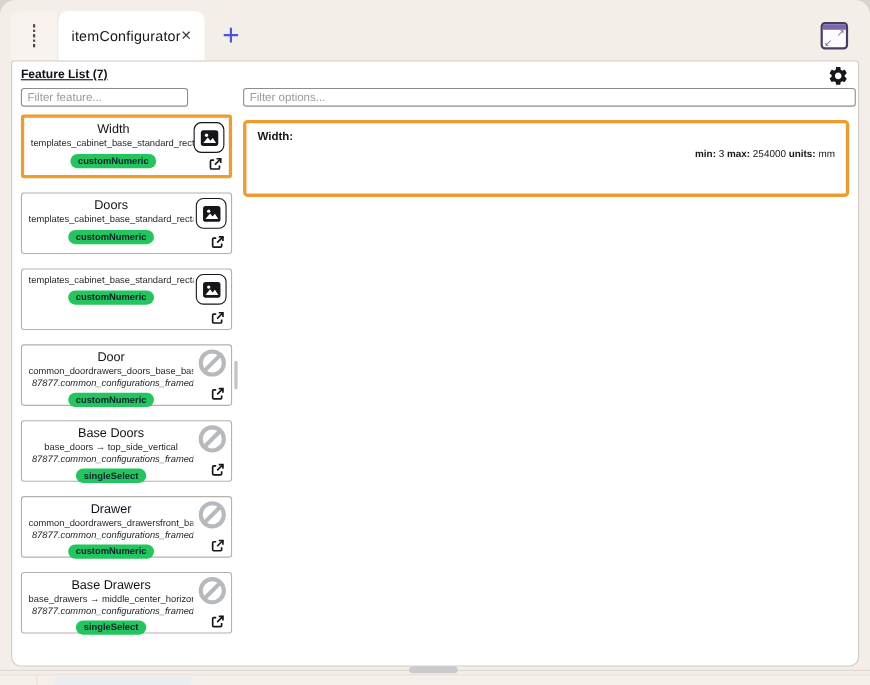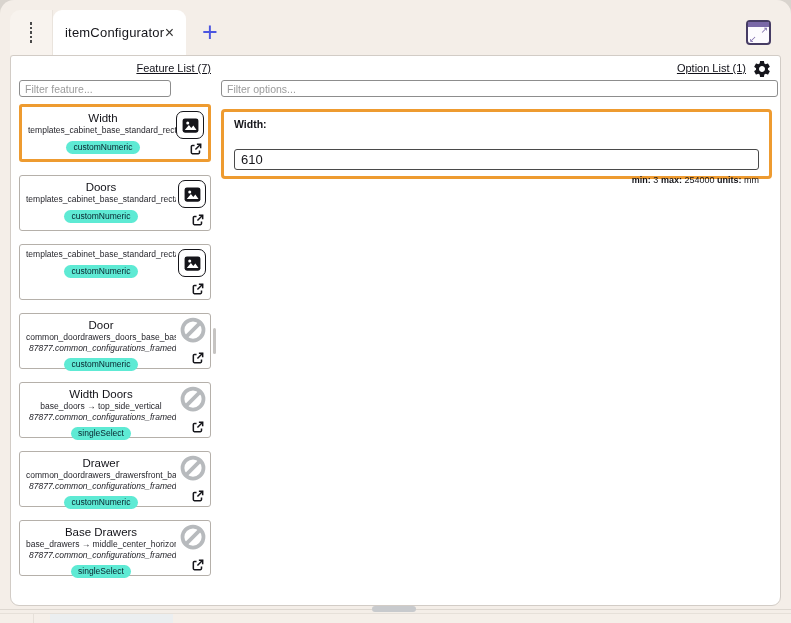--- a/index.html
+++ b/index.html
@@ -23,53 +23,53 @@
 
   
   .win-icon{position:absolute;right:20px;top:20px;width:25px;height:25px;border:2px solid #463c64;border-radius:4px;background:#fdfbff;box-sizing:border-box;cursor:pointer;}
   .win-icon .bar{position:absolute;left:0;right:0;top:0;height:4.5px;background:#7a68a8;border-radius:1px 1px 0 0;}
   .win-icon .a1{position:absolute;right:1px;top:3px;font-size:9px;color:#7a68a8;}
   .win-icon .a2{position:absolute;left:1px;bottom:-1px;font-size:9px;color:#7a68a8;}
 
   
   .panel{position:absolute;left:10px;top:55px;width:771px;height:551px;background:#fff;
     border:1px solid #d2ccc6;border-radius:3px 3px 9px 9px;box-sizing:border-box;}
-  .hdr{position:absolute;top:6px;font-size:11px;font-weight:normal;text-decoration:underline;color:#101018;text-align:right;}
+  .hdr{position:absolute;top:6px;font-size:11px;font-weight:bold;text-decoration:underline;color:#101018;text-align:left;}
   .hdr-left{left:8px;width:192px;}
   .hdr-right{left:210px;right:34px;}
   .gear{position:absolute;right:8px;top:3px;width:20px;height:20px;cursor:pointer;}
 
   .filter-input{position:absolute;top:24px;height:17px;border:1px solid #8d8d8d;border-radius:3px;
     font-size:10.5px;padding:0 5px;box-sizing:border-box;font-family:"Liberation Sans",sans-serif;color:#222;}
   .filter-input::placeholder{color:#9b9b9b;}
   .fi-left{left:8px;width:152px;}
   .fi-right{left:210px;width:557px;}
 
   
   .feature-col{position:absolute;left:8px;top:48px;width:192px;display:flex;flex-direction:column;gap:13px;text-align:center;}
   .feature-card{position:relative;background:#fff;border:1px solid #b5b0aa;border-radius:3px;height:56px;
     padding:4px 6px;box-sizing:border-box;cursor:pointer;}
   .feature-card.selected{border:3px solid #ee9b30;height:58px;}
   .fc-text{width:150px;overflow:hidden;}
   .fc-title{font-size:11.5px;color:#121218;line-height:14px;}
   .fc-sub{font-size:8.5px;color:#26262c;line-height:10.5px;white-space:nowrap;overflow:hidden;}
   .fc-path{display:flex;align-items:center;gap:3px;font-size:8.5px;font-style:italic;color:#26262c;line-height:10.5px;white-space:nowrap;overflow:hidden;}
-  .fc-badge{display:inline-block;background:#5eead4;border-radius:8px;padding:1px 7px 2px;font-size:8.5px;font-weight:normal;color:#07222c;margin-top:3px;}
+  .fc-badge{display:inline-block;background:#22c55e;border-radius:8px;padding:1px 7px 2px;font-size:8.5px;font-weight:bold;color:#07222c;margin-top:3px;}
   .fc-imgbtn{position:absolute;top:4px;right:4px;width:26px;height:26px;border:1.5px solid #15151a;border-radius:7px;
     display:flex;align-items:center;justify-content:center;background:#fff;cursor:pointer;}
   .fc-noimg{position:absolute;top:1px;right:2px;cursor:default;}
   .fc-ext{position:absolute;bottom:3px;right:5px;width:14px;height:14px;cursor:pointer;}
 
   
   .v-thumb{position:absolute;left:202px;top:272px;width:3px;height:26px;background:#c6c4c2;border-radius:2px;}
 
   
   .option-card{position:absolute;left:210px;top:53px;width:551px;height:70px;border:3px solid #ee9b30;border-radius:4px;
     box-sizing:border-box;padding:6px 10px;background:#fff;}
-  .opt-label{font-size:10.5px;font-weight:bold;color:#15151a;margin-bottom:19px;}
+  .opt-label{font-size:10.5px;font-weight:bold;color:#15151a;margin-bottom:3px;}
   .opt-input{width:100%;height:21px;border:1px solid #4a4a4a;border-radius:3px;font-size:13px;padding:0 6px;
     box-sizing:border-box;font-family:"Liberation Sans",sans-serif;color:#15151a;}
   .opt-constraints{text-align:right;font-size:9px;color:#15151a;margin-top:5px;}
   .opt-constraints b{font-weight:bold;}
 
   
   .bottom-line{position:absolute;left:0;right:0;top:609px;height:1px;background:#ddd7d0;}
   .h-thumb{position:absolute;left:372px;top:606px;width:44px;height:6px;background:#c8cacd;border-radius:3px;cursor:grab;}
   .bottom-strip{position:absolute;left:0;right:0;top:613px;height:10px;background:#f5efe9;border-top:1px solid #e6e0d9;}
   .bottom-seg-line{position:absolute;left:33px;top:614px;width:1px;height:9px;background:#e6e0d9;}
@@ -101,21 +101,20 @@
 
   <div class="win-icon">
     <span class="bar"></span>
     <span class="a1">↗</span>
     <span class="a2">↙</span>
   </div>
 
   <div class="panel">
 
     <div class="hdr hdr-left">Feature List (7)</div>
-    <div class="hdr hdr-right">Option List (1)</div>
 
     <div class="gear">
       <svg width="20" height="20" viewBox="0 0 24 24">
         <path fill="#16161c" d="M19.14 12.94c.04-.3.06-.61.06-.94 0-.32-.02-.64-.07-.94l2.03-1.58c.18-.14.23-.41.12-.61l-1.92-3.32c-.12-.22-.37-.29-.59-.22l-2.39.96c-.5-.38-1.03-.7-1.62-.94l-.36-2.54c-.04-.24-.24-.41-.48-.41h-3.84c-.24 0-.43.17-.47.41l-.36 2.54c-.59.24-1.13.57-1.62.94l-2.39-.96c-.22-.08-.47 0-.59.22L2.74 8.87c-.12.21-.08.47.12.61l2.03 1.58c-.05.3-.09.63-.09.94s.02.64.07.94l-2.03 1.58c-.18.14-.23.41-.12.61l1.92 3.32c.12.22.37.29.59.22l2.39-.96c.5.38 1.03.7 1.62.94l.36 2.54c.05.24.24.41.48.41h3.84c.24 0 .44-.17.47-.41l.36-2.54c.59-.24 1.13-.56 1.62-.94l2.39.96c.22.08.47 0 .59-.22l1.92-3.32c.12-.22.07-.47-.12-.61l-2.01-1.58zM12 15.6c-1.98 0-3.6-1.62-3.6-3.6s1.62-3.6 3.6-3.6 3.6 1.62 3.6 3.6-1.62 3.6-3.6 3.6z"></path>
       </svg>
     </div>
 
     <input class="filter-input fi-left" type="text" placeholder="Filter feature..." style="">
     <input class="filter-input fi-right" type="text" placeholder="Filter options..." style="">
 
@@ -215,21 +214,21 @@
             <svg width="14" height="14" viewBox="0 0 24 24" fill="none" stroke="#15151a" stroke-width="2.6">
               <path d="M9.5 6H5.8C4.8 6 4 6.8 4 7.8v10.4C4 19.2 4.8 20 5.8 20h10.4c1 0 1.8-.8 1.8-1.8V14.5"></path>
               <path d="M13.5 4H20v6.5"></path>
               <path d="M20 4 11 13"></path>
             </svg>
           </span>
         </div>
 
         <div class="feature-card">
           <div class="fc-text">
-            <div class="fc-title">Width Doors</div>
+            <div class="fc-title">Base Doors</div>
             <div class="fc-sub">base_doors → top_side_vertical</div>
             <div class="fc-path">
               <svg width="9" height="9" viewBox="0 0 24 24" fill="none" stroke="#26262c" stroke-width="2.2">
                 <path d="M3 7V5.5C3 4.7 3.7 4 4.5 4H9l2 2.5h8.5c.8 0 1.5.7 1.5 1.5v10c0 .8-.7 1.5-1.5 1.5h-15C3.7 19.5 3 18.8 3 18V7z"></path>
               </svg>
               <span>87877.common_configurations_framed_b..</span>
             </div>
             <span class="fc-badge">singleSelect</span>
           </div>
 
@@ -302,21 +301,20 @@
               <path d="M20 4 11 13"></path>
             </svg>
           </span>
         </div>
       </div>
 
     <div class="v-thumb"></div>
 
     <div class="option-card">
       <div class="opt-label">Width:</div>
-      <input class="opt-input" type="text" value="610" style="">
       <div class="opt-constraints">
         <b>min:</b>
         <span>3</span>
         <b>max:</b>
         <span>254000</span>
         <b>units:</b>
         <span>mm</span>
       </div>
     </div>
 

